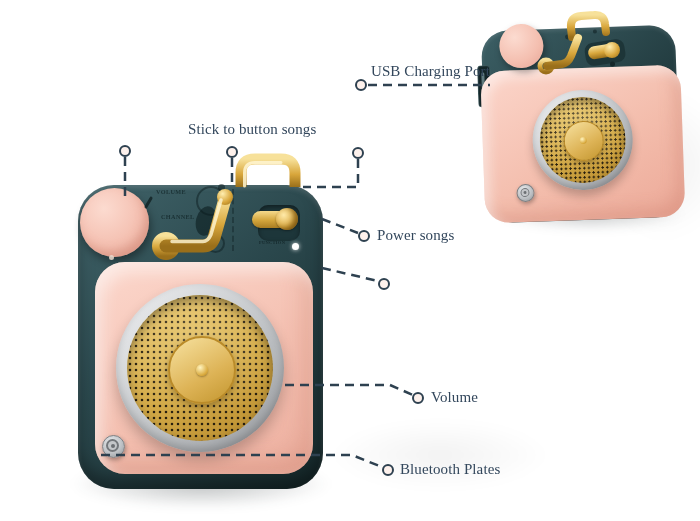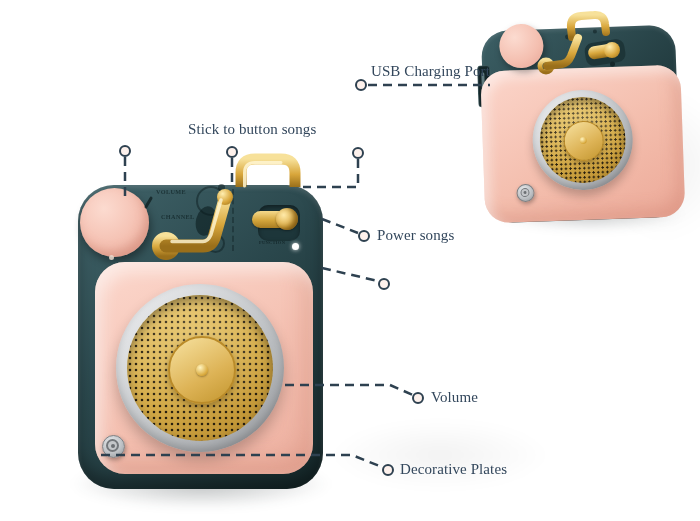--- a/index.html
+++ b/index.html
@@ -240,14 +240,14 @@
       <circle cx="384" cy="284" r="5"></circle>
       <circle cx="418" cy="398" r="5"></circle>
       <circle cx="388" cy="470" r="5"></circle>
     </g>
   </svg>
 
   <div class="label" style="left:371px;top:63px;">USB Charging Port</div>
   <div class="label" style="left:188px;top:121px;">Stick to button songs</div>
   <div class="label" style="left:377px;top:227px;">Power songs</div>
   <div class="label" style="left:431px;top:389px;">Volume</div>
-  <div class="label" style="left:400px;top:461px;">Decorative Plates</div>
+  <div class="label" style="left:400px;top:461px;">Bluetooth Plates</div>
 </div>
 
 </body></html>

